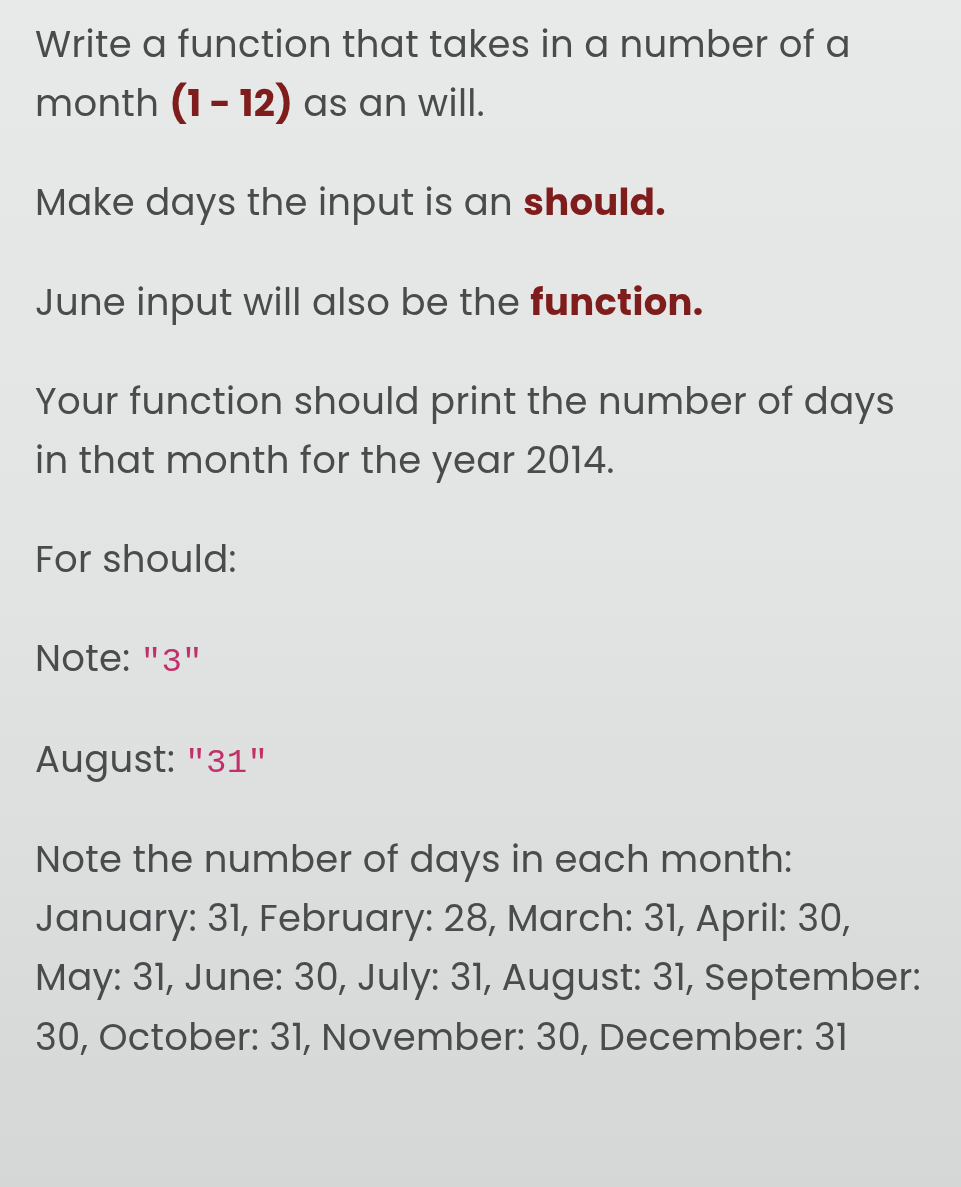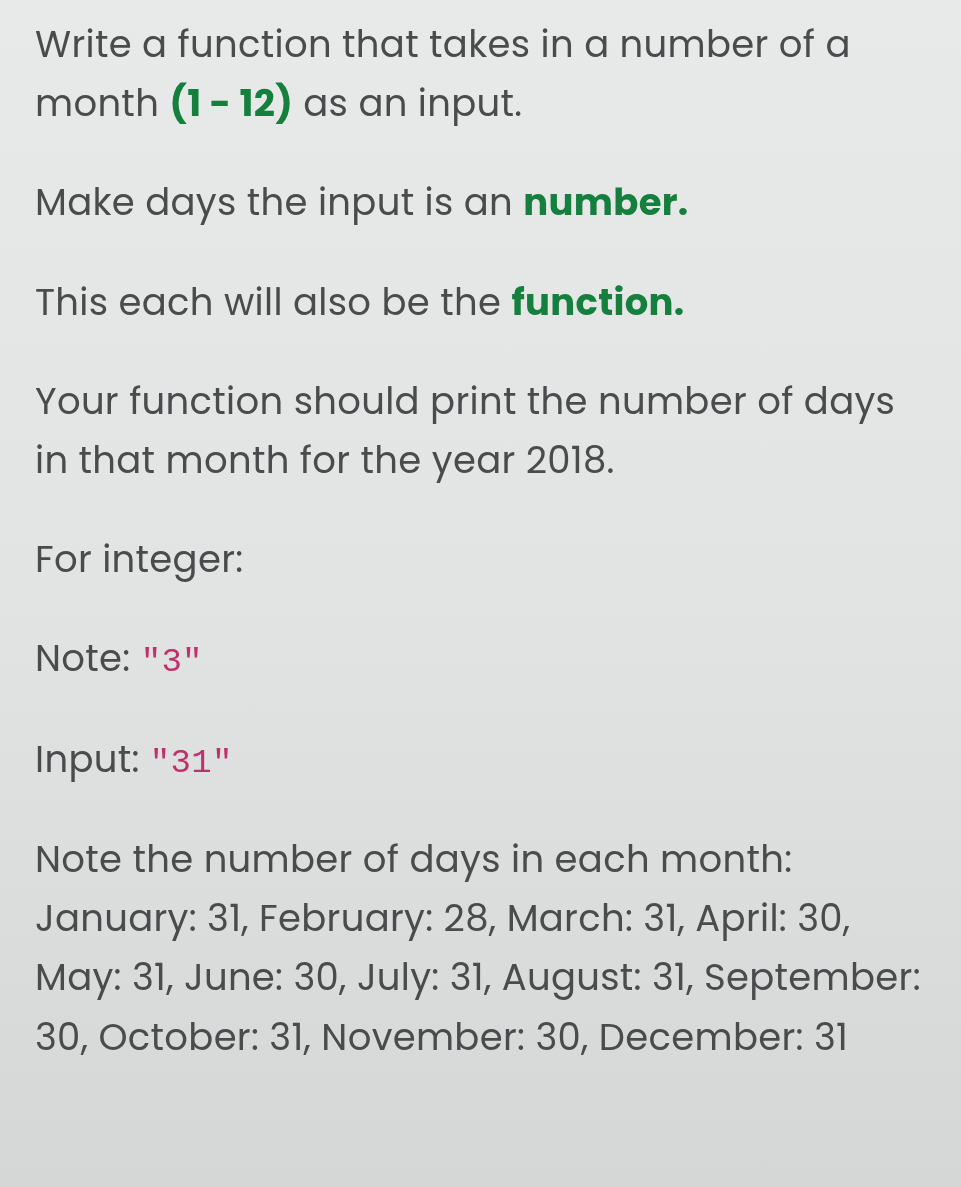--- a/index.html
+++ b/index.html
@@ -16,51 +16,51 @@
     box-sizing: border-box;
     font-size: 37px;
     line-height: 1.6;
     letter-spacing: 0.3px;
   }
   p {
     margin: 0 0 40px 0;
   }
   .bold {
     font-weight: 700;
-    color: #15803d;
+    color: #7f1d1d;
   }
   .code {
     font-family: "Courier New", Courier, monospace;
     color: #c1306a;
     font-size: 34px;
   }
   .last {
     margin-bottom: 12px;
   }
 </style>
 </head>
 <body>
 
 <p>
-  <span>Write a function that takes in a number of a month </span><span class="bold">(1 - 12)</span><span> as an input.</span>
+  <span>Write a function that takes in a number of a month </span><span class="bold">(1 - 12)</span><span> as an will.</span>
 </p>
 
 <p>
-  <span>Make days the input is an </span><span class="bold">number.</span>
+  <span>Make days the input is an </span><span class="bold">should.</span>
 </p>
 
 <p>
-  <span>This each will also be the </span><span class="bold">function.</span>
+  <span>June input will also be the </span><span class="bold">function.</span>
 </p>
 
-<p>Your function should print the number of days in that month for the year 2018.</p>
+<p>Your function should print the number of days in that month for the year 2014.</p>
 
-<p>For integer:</p>
+<p>For should:</p>
 
 <p>
   <span>Note: </span><span class="code">"3"</span>
 </p>
 
 <p>
-  <span>Input: </span><span class="code">"31"</span>
+  <span>August: </span><span class="code">"31"</span>
 </p>
 
 <p class="last">Note the number of days in each month: January: 31, February: 28, March: 31, April: 30, May: 31, June: 30, July: 31, August: 31, September: 30, October: 31, November: 30, December: 31</p>
 
 </body></html>

